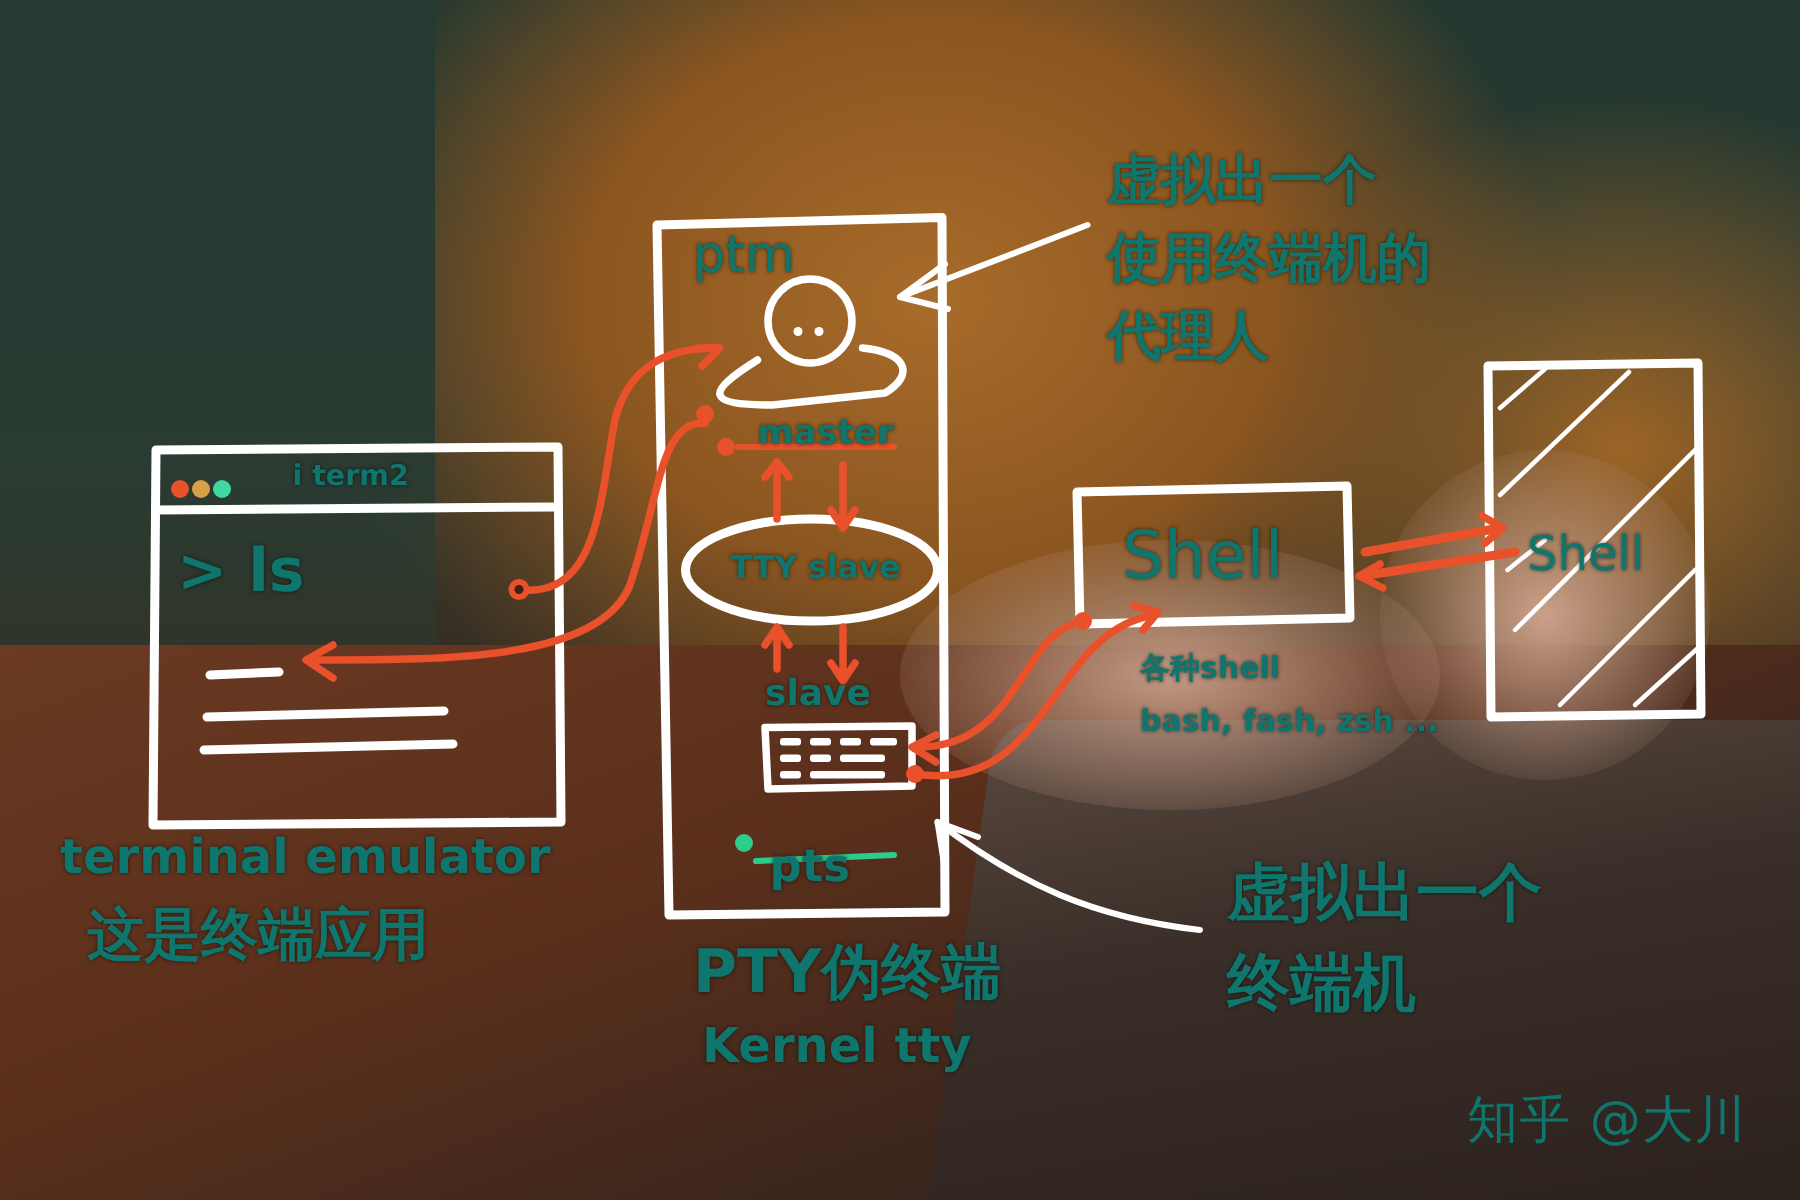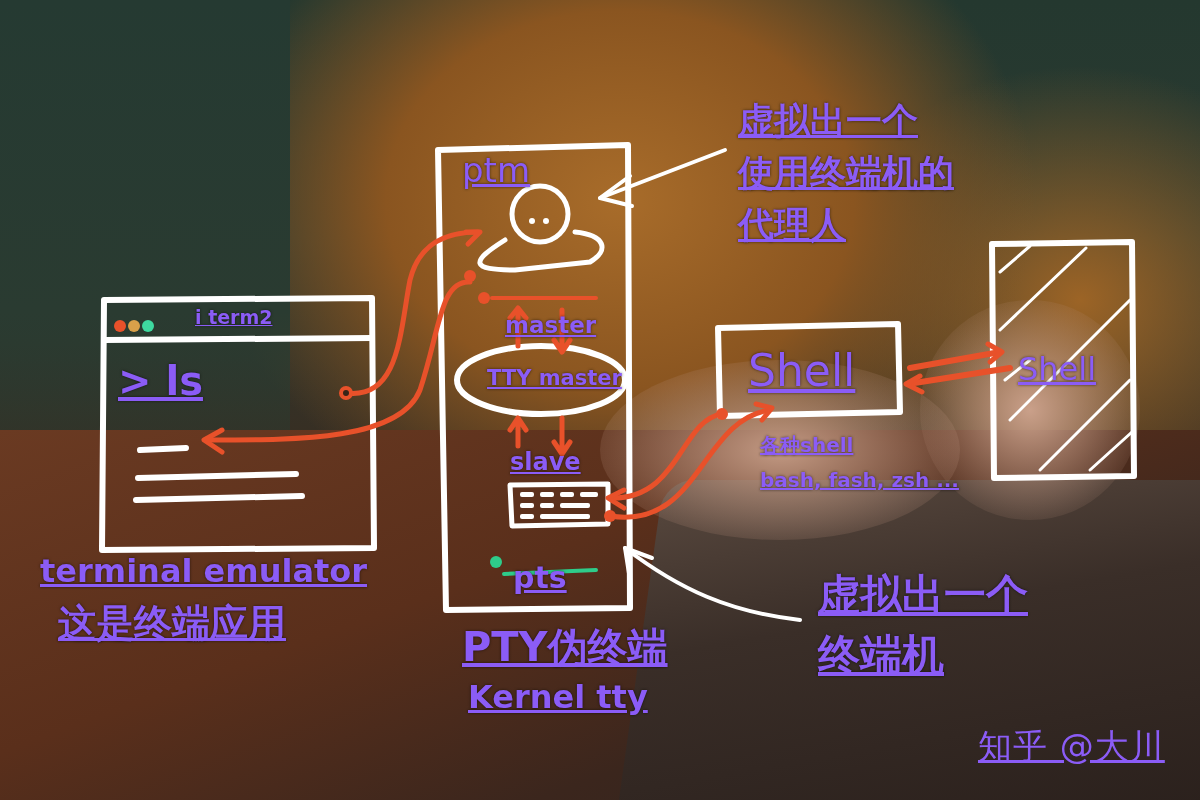--- a/index.html
+++ b/index.html
@@ -7,25 +7,25 @@
   .bg{position:absolute;inset:0;background:
       radial-gradient(ellipse 520px 420px at 620px 200px,#a86c2a 0%,#8a5520 45%,rgba(80,50,25,0) 80%),
       radial-gradient(ellipse 300px 260px at 1080px 300px,#9c6426 0%,rgba(90,55,20,0) 90%),
       linear-gradient(180deg,#24382f 0%,#2b3a31 30%,#3a2c20 60%,#2d2019 100%);}
   .bg-left{position:absolute;left:0;top:0;width:290px;height:520px;background:linear-gradient(180deg,#253a32,#2a3b31 60%,rgba(40,40,30,0));}
   .desk{position:absolute;left:0;top:430px;width:1200px;height:370px;background:linear-gradient(160deg,#6a3a22 0%,#5a2f1b 40%,#3b261d 70%,#2e2420 100%);}
   .laptop{position:absolute;left:640px;top:480px;width:600px;height:340px;background:linear-gradient(170deg,#5a4a40,#3a2e28 40%,#2a201c);transform:skewX(-8deg);border-top-left-radius:30px;}
   .hands{position:absolute;left:600px;top:360px;width:360px;height:180px;border-radius:50%;background:radial-gradient(ellipse at center,#c39a84 0%,rgba(180,140,120,0.2) 70%,rgba(0,0,0,0));}
   .hands2{position:absolute;left:920px;top:300px;width:220px;height:220px;border-radius:50%;background:radial-gradient(ellipse at center,#caa08a 0%,rgba(180,140,120,0.15) 70%,rgba(0,0,0,0));}
   svg.overlay{position:absolute;left:0;top:0;}
-  .hw{position:absolute;color:#8b5cf6;white-space:nowrap;font-family:"DejaVu Sans",sans-serif;text-shadow:0 0 3px rgba(0,0,0,.6);text-decoration:underline;}
+  .hw{position:absolute;color:#0f766e;white-space:nowrap;font-family:"DejaVu Sans",sans-serif;text-shadow:0 0 3px rgba(0,0,0,.6);}
   .iterm-title{left:195px;top:306px;font-size:19px;font-weight:bold;}
   .prompt{left:118px;top:358px;font-size:40px;font-weight:bold;}
   .ptm{left:462px;top:150px;font-size:34px;}
-  .master{left:505px;top:276px;font-size:23px;font-weight:bold;margin-top:36px;}
+  .master{left:505px;top:276px;font-size:23px;font-weight:bold;}
   .tty{left:487px;top:366px;font-size:21px;font-weight:bold;}
   .slave{left:510px;top:448px;font-size:24px;font-weight:bold;}
   .pts{left:513px;top:560px;font-size:30px;font-weight:bold;}
   .shell{left:748px;top:345px;font-size:44px;}
   .kernel{left:1018px;top:350px;font-size:32px;}
   .shells-cn{left:760px;top:432px;font-size:20px;font-weight:bold;}
   .shells-list{left:760px;top:468px;font-size:20px;font-weight:bold;}
   .te-en{left:40px;top:552px;font-size:32px;font-weight:bold;}
   .te-cn{left:42px;top:598px;font-size:38px;font-weight:bold;margin-left:16px;}
   .pty-cn{left:462px;top:620px;font-size:40px;font-weight:bold;}
@@ -126,21 +126,21 @@
   </g>
   <circle cx="346" cy="393" r="3" fill="#3a2418"></circle>
   <circle cx="496" cy="562" r="6" fill="#2ecc8a"></circle>
   <path d="M504 574 L596 570" stroke="#2ecc8a" stroke-width="4" stroke-linecap="round"></path>
 </svg>
 
 <div class="hw iterm-title">i term2</div>
 <div class="hw prompt">&gt; ls</div>
 <div class="hw ptm">ptm</div>
 <div class="hw master">master</div>
-<div class="hw tty">TTY master</div>
+<div class="hw tty">TTY slave</div>
 <div class="hw slave">slave</div>
 <div class="hw pts">pts</div>
 <div class="hw shell">Shell</div>
 <div class="hw kernel">Shell</div>
 <div class="hw shells-cn">各种shell</div>
 <div class="hw shells-list">bash, fash, zsh ...</div>
 <div class="hw te-en">terminal emulator</div>
 <div class="hw te-cn">这是终端应用</div>
 <div class="hw pty-cn">PTY伪终端</div>
 <div class="hw pty-en">Kernel tty</div>

